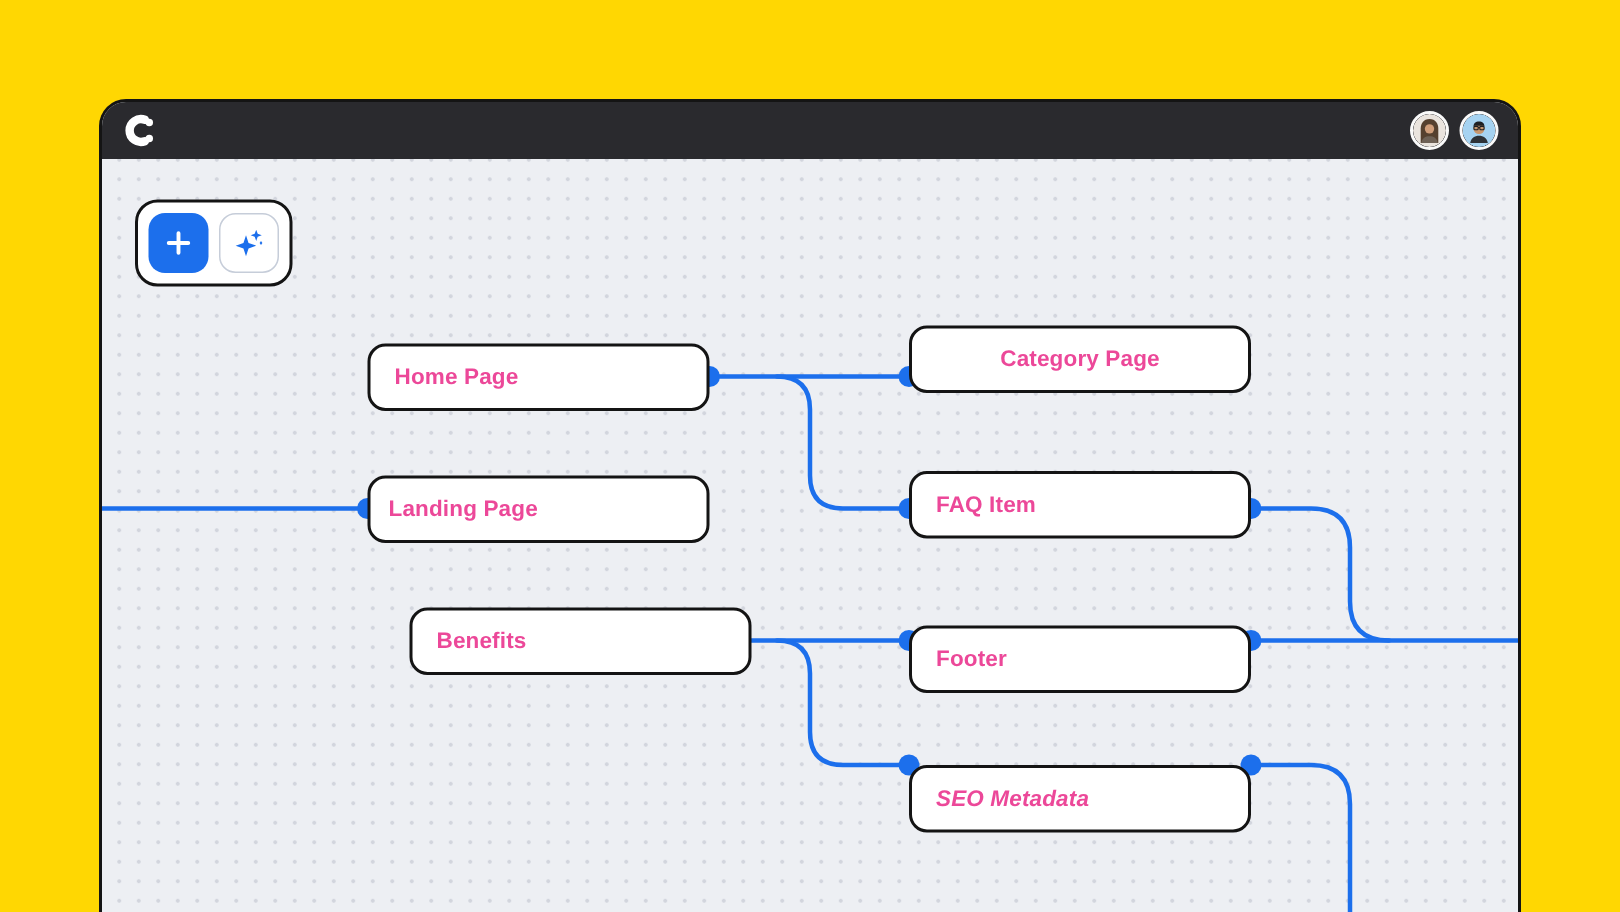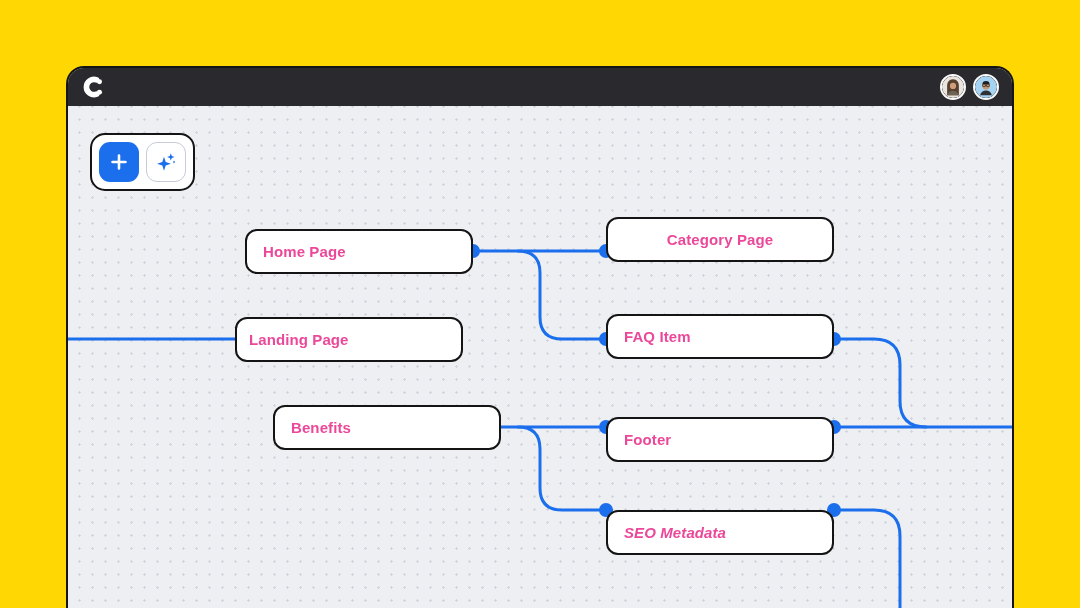--- a/index.html
+++ b/index.html
@@ -45,21 +45,21 @@
   .tool-btn.secondary{background:#fff;border:1.5px solid #c6cdd9;}
   .tool-btn svg{width:24px;height:24px;display:block;}
   .node{
     position:absolute;width:228px;height:45px;box-sizing:border-box;
     background:#fff;border:2px solid #141414;border-radius:12px;
     display:flex;align-items:center;padding:0 16px;
     font-size:15px;font-weight:600;color:#ec4899;letter-spacing:.1px;
     cursor:pointer;
   }
   .n-home{left:177px;top:123px;}  .n-category{left:538px;top:111px;justify-content:center;}
-  .n-landing{left:167px;top:211px;padding-left:12px;} .n-faq{left:538px;top:208px;}
+  .n-landing{left:177px;top:211px;padding-left:12px;} .n-faq{left:538px;top:208px;}
   .n-benefits{left:177px;top:299px;margin-left:28px;} .n-footer{left:538px;top:299px;margin-top:12px;}
   .n-hero{left:177px;top:382px;}  .n-seo{left:538px;top:404px;font-style:italic;}
 </style>
 </head>
 <body>
 
 <div class="app-window">
 
   <div class="header-bar">
     <svg class="logo" viewBox="0 0 24 24">

